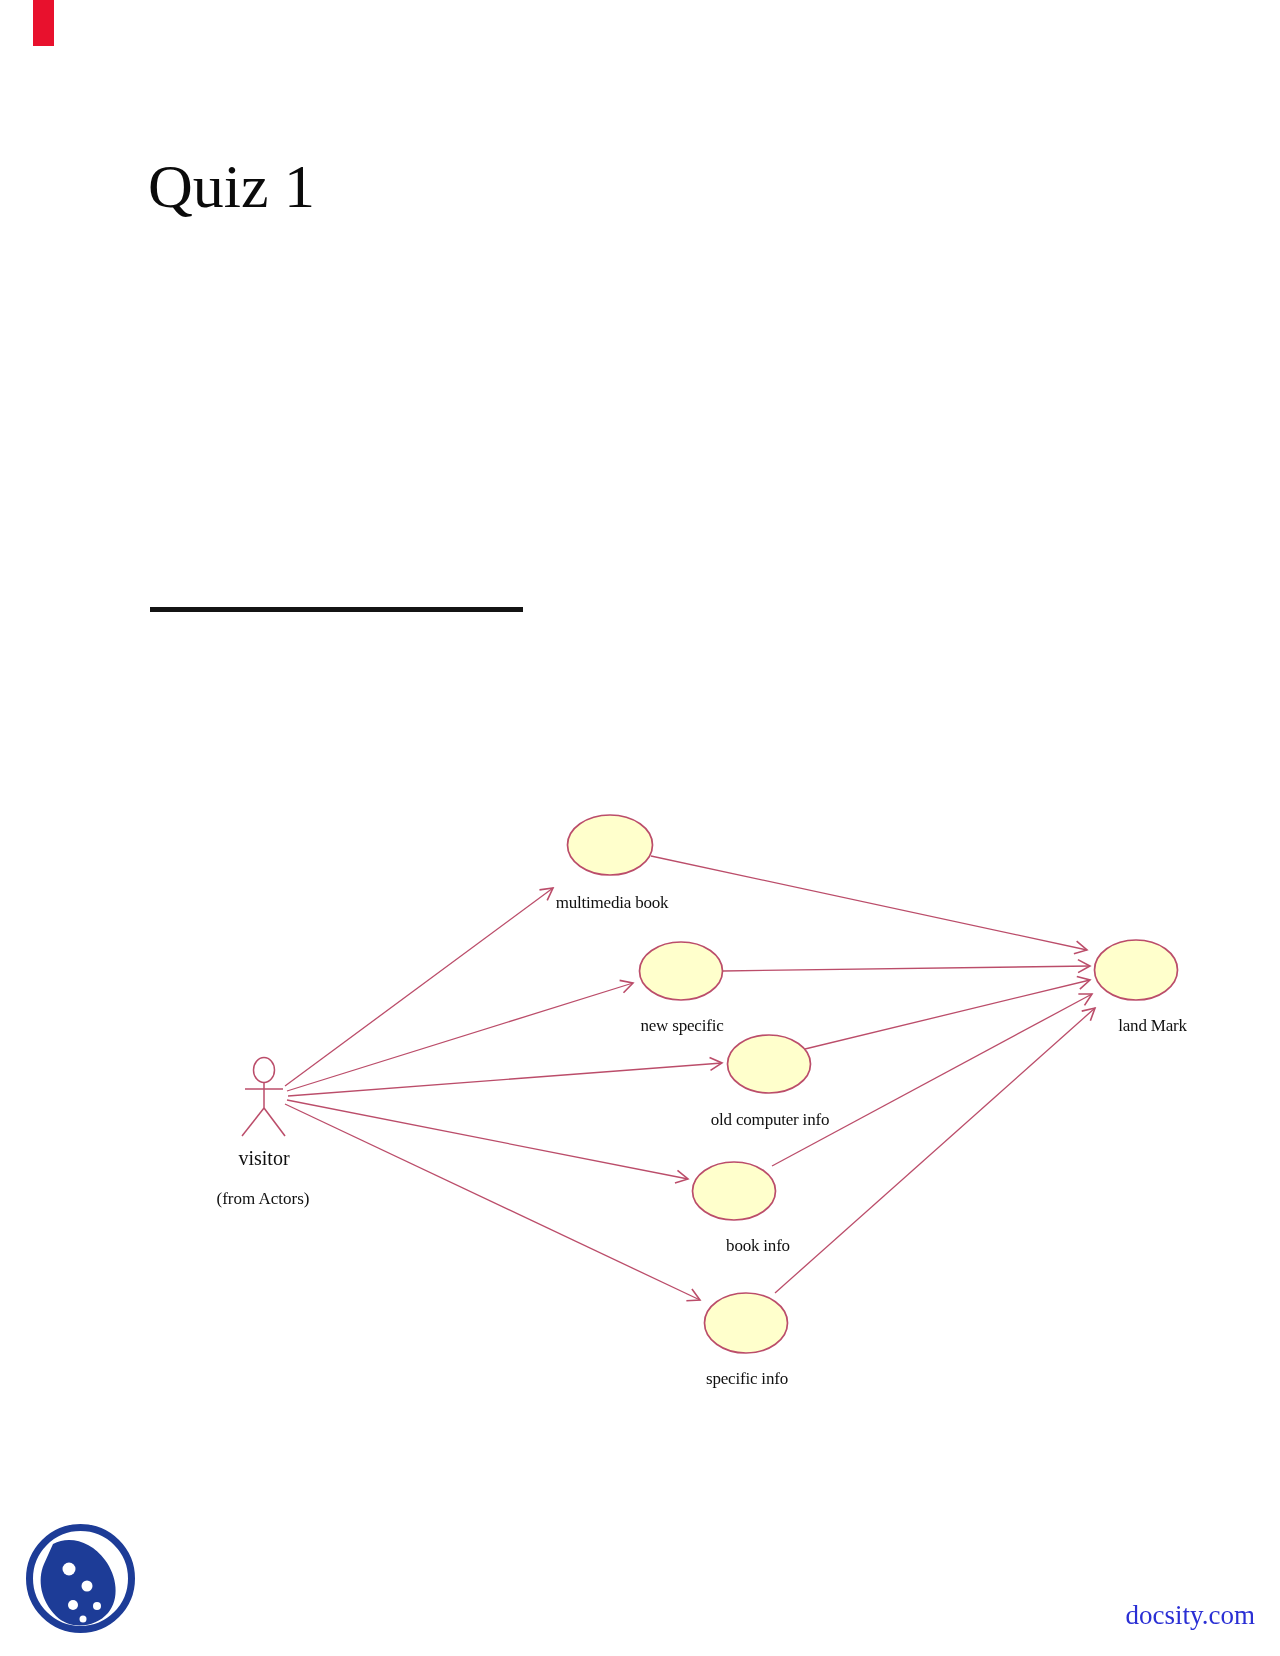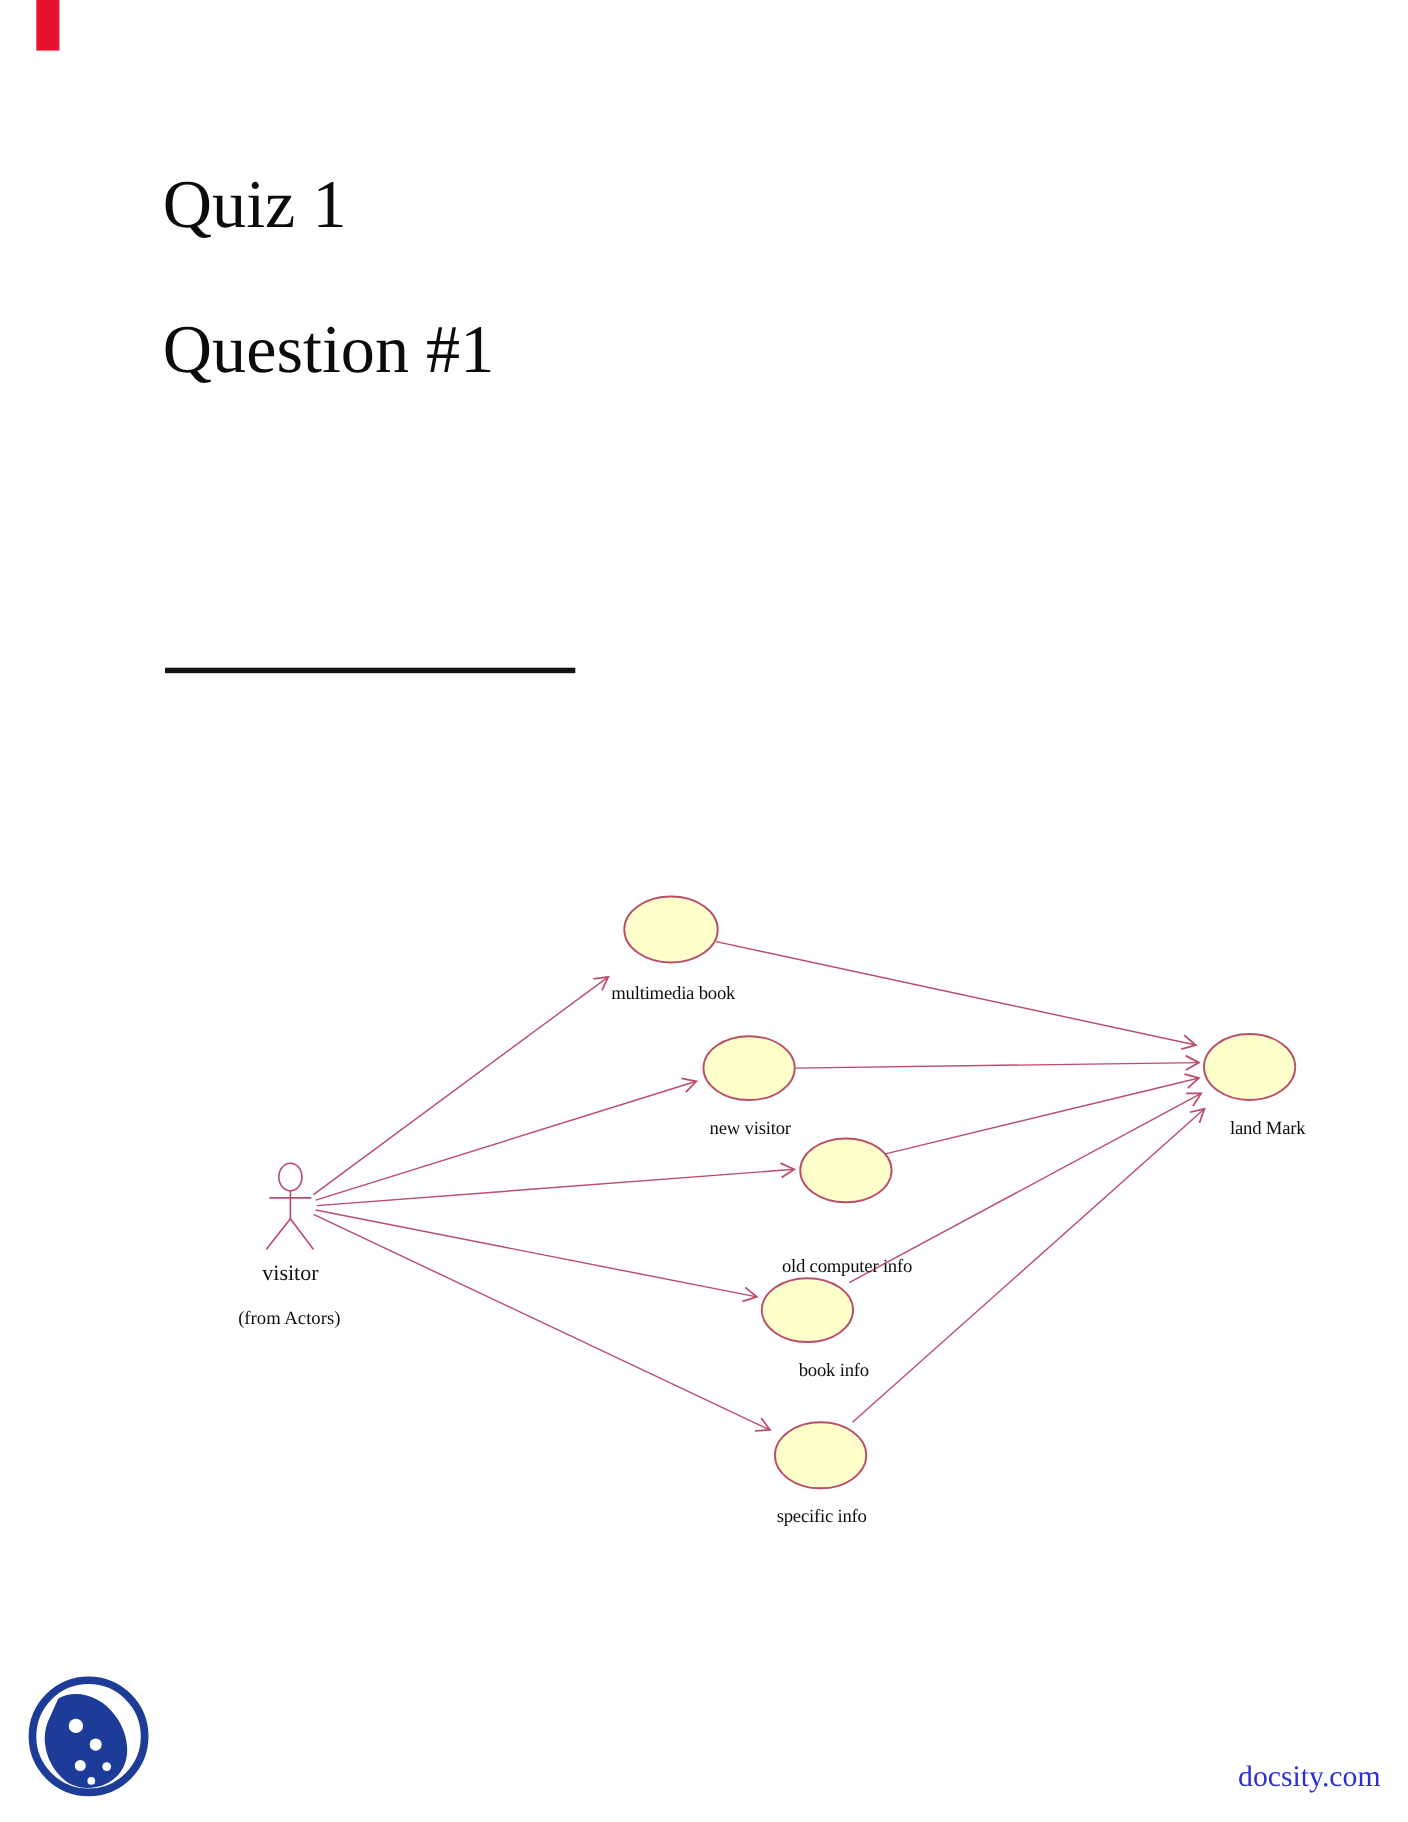--- a/index.html
+++ b/index.html
@@ -20,21 +20,20 @@
   .logo{position:absolute;left:24px;top:1522px;width:113px;height:113px;}
 </style>
 </head>
 <body>
 
 <div id="page">
 
   <div class="ribbon"></div>
 
   <div class="h1" id="heading-quiz">Quiz 1</div>
-  <div class="h1" id="heading-question">Question #1</div>
 
   <div class="divider"></div>
 
   <svg class="diagram" viewBox="0 0 1280 1656">
     <defs>
       <marker id="arrow" markerUnits="userSpaceOnUse" markerWidth="18" markerHeight="18" refX="15" refY="9" orient="auto">
         <path d="M3,2.5 L15,9 L3,15.5" fill="none" stroke="#bb4d6a" stroke-width="1.6"></path>
       </marker>
     </defs>
 
@@ -66,22 +65,22 @@
       <ellipse cx="610" cy="845" rx="42.5" ry="30"></ellipse>
       <ellipse cx="681" cy="971" rx="41.5" ry="29"></ellipse>
       <ellipse cx="769" cy="1064" rx="41.5" ry="29"></ellipse>
       <ellipse cx="734" cy="1191" rx="41.5" ry="29"></ellipse>
       <ellipse cx="746" cy="1323" rx="41.5" ry="30"></ellipse>
       <ellipse cx="1136" cy="970" rx="41.5" ry="30"></ellipse>
     </g>
   </svg>
 
   <div class="dlabel" style="left:612px;top:893px;">multimedia book</div>
-  <div class="dlabel" style="left:682px;top:1016px;">new visitor</div>
-  <div class="dlabel" style="left:770px;top:1141px;">old computer info</div>
+  <div class="dlabel" style="left:682px;top:1016px;">new specific</div>
+  <div class="dlabel" style="left:770px;top:1110px;">old computer info</div>
   <div class="dlabel" style="left:758px;top:1236px;">book info</div>
   <div class="dlabel" style="left:747px;top:1369px;">specific info</div>
   <div class="dlabel" style="left:1136px;top:1016px;padding-left:33px;">land Mark</div>
 
   <div class="actor-name" style="left:264px;top:1147px;text-align:right;">visitor</div>
   <div class="actor-stereo" style="left:263px;top:1189px;text-align:right;">(from Actors)</div>
 
   <svg class="logo" viewBox="0 0 113 113">
     <circle cx="56.5" cy="56.5" r="51" fill="#ffffff" stroke="#1d3c97" stroke-width="7"></circle>
     <path d="M29,22 C46,13 68,20 81,38 C93,54 96,77 84,91 C71,106 46,108 32,94 C17,79 13,58 20,42 Z" fill="#1d3c97"></path>

